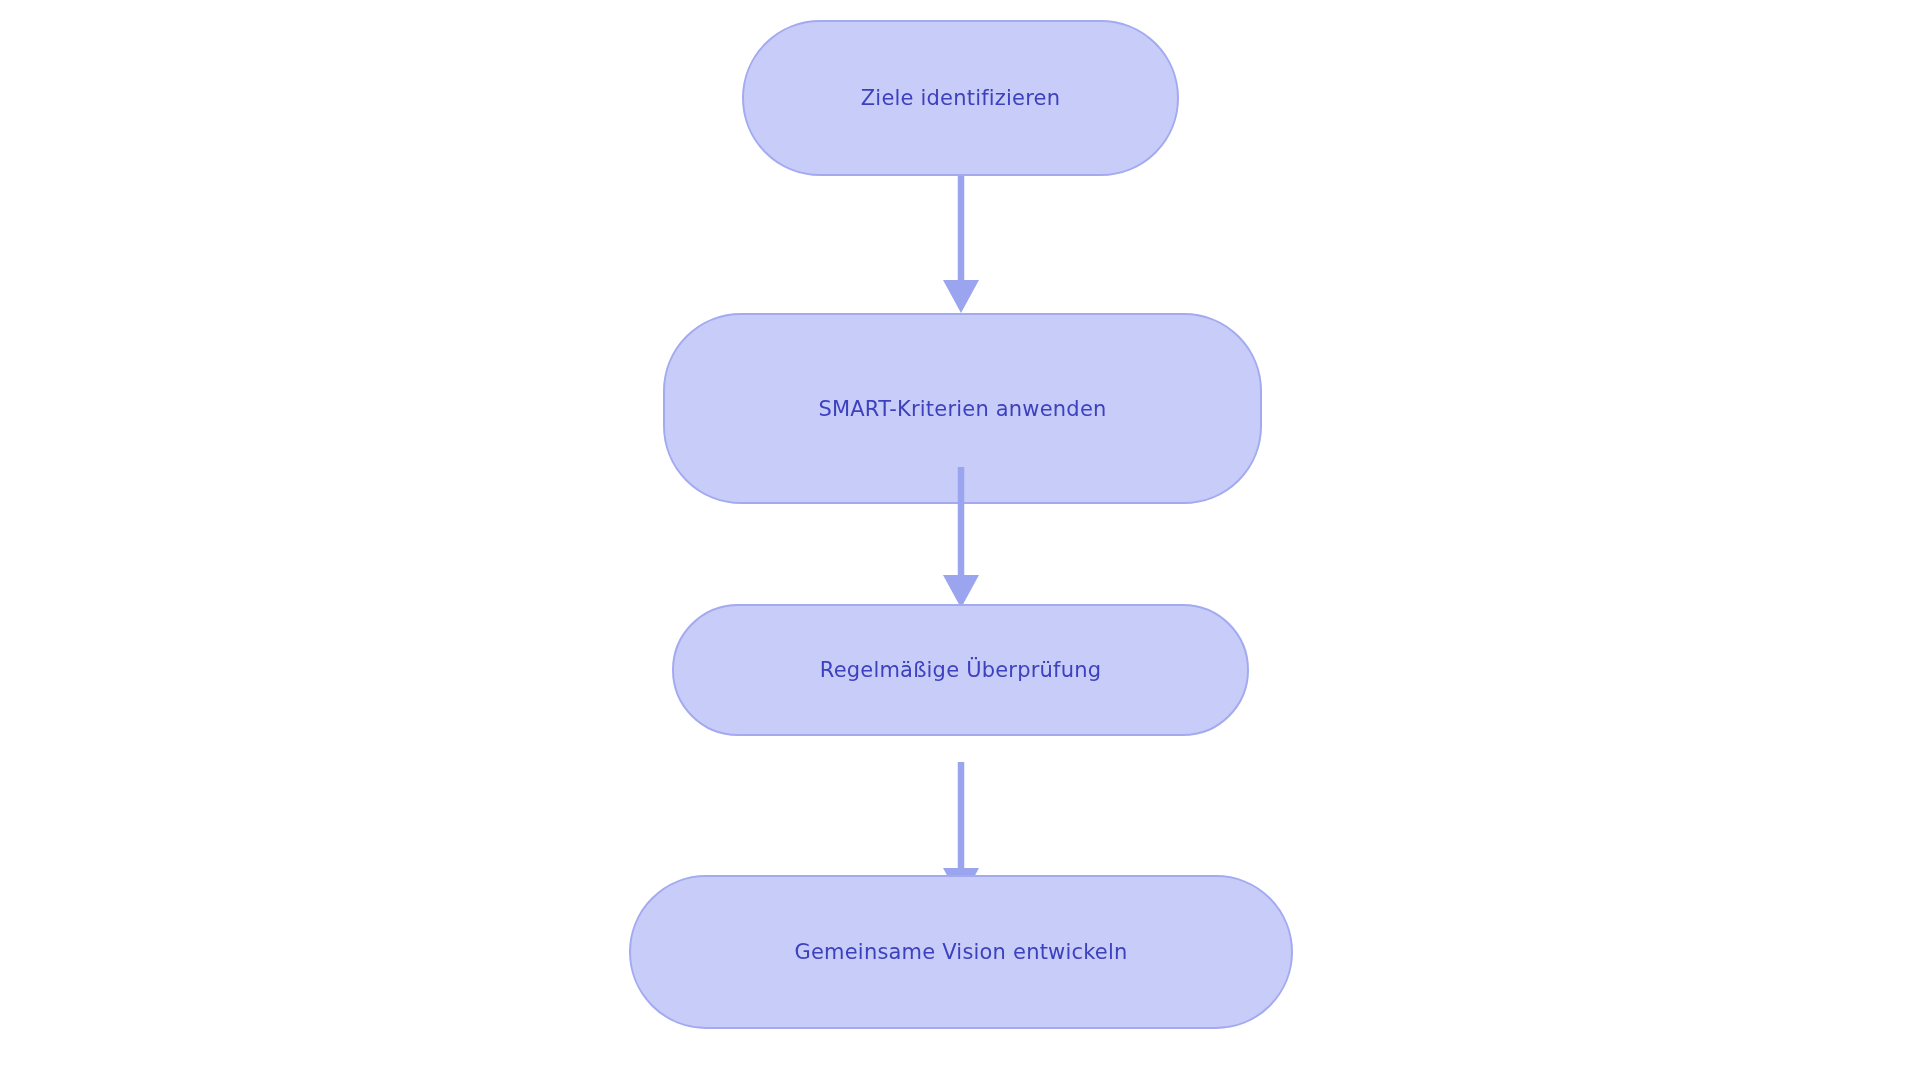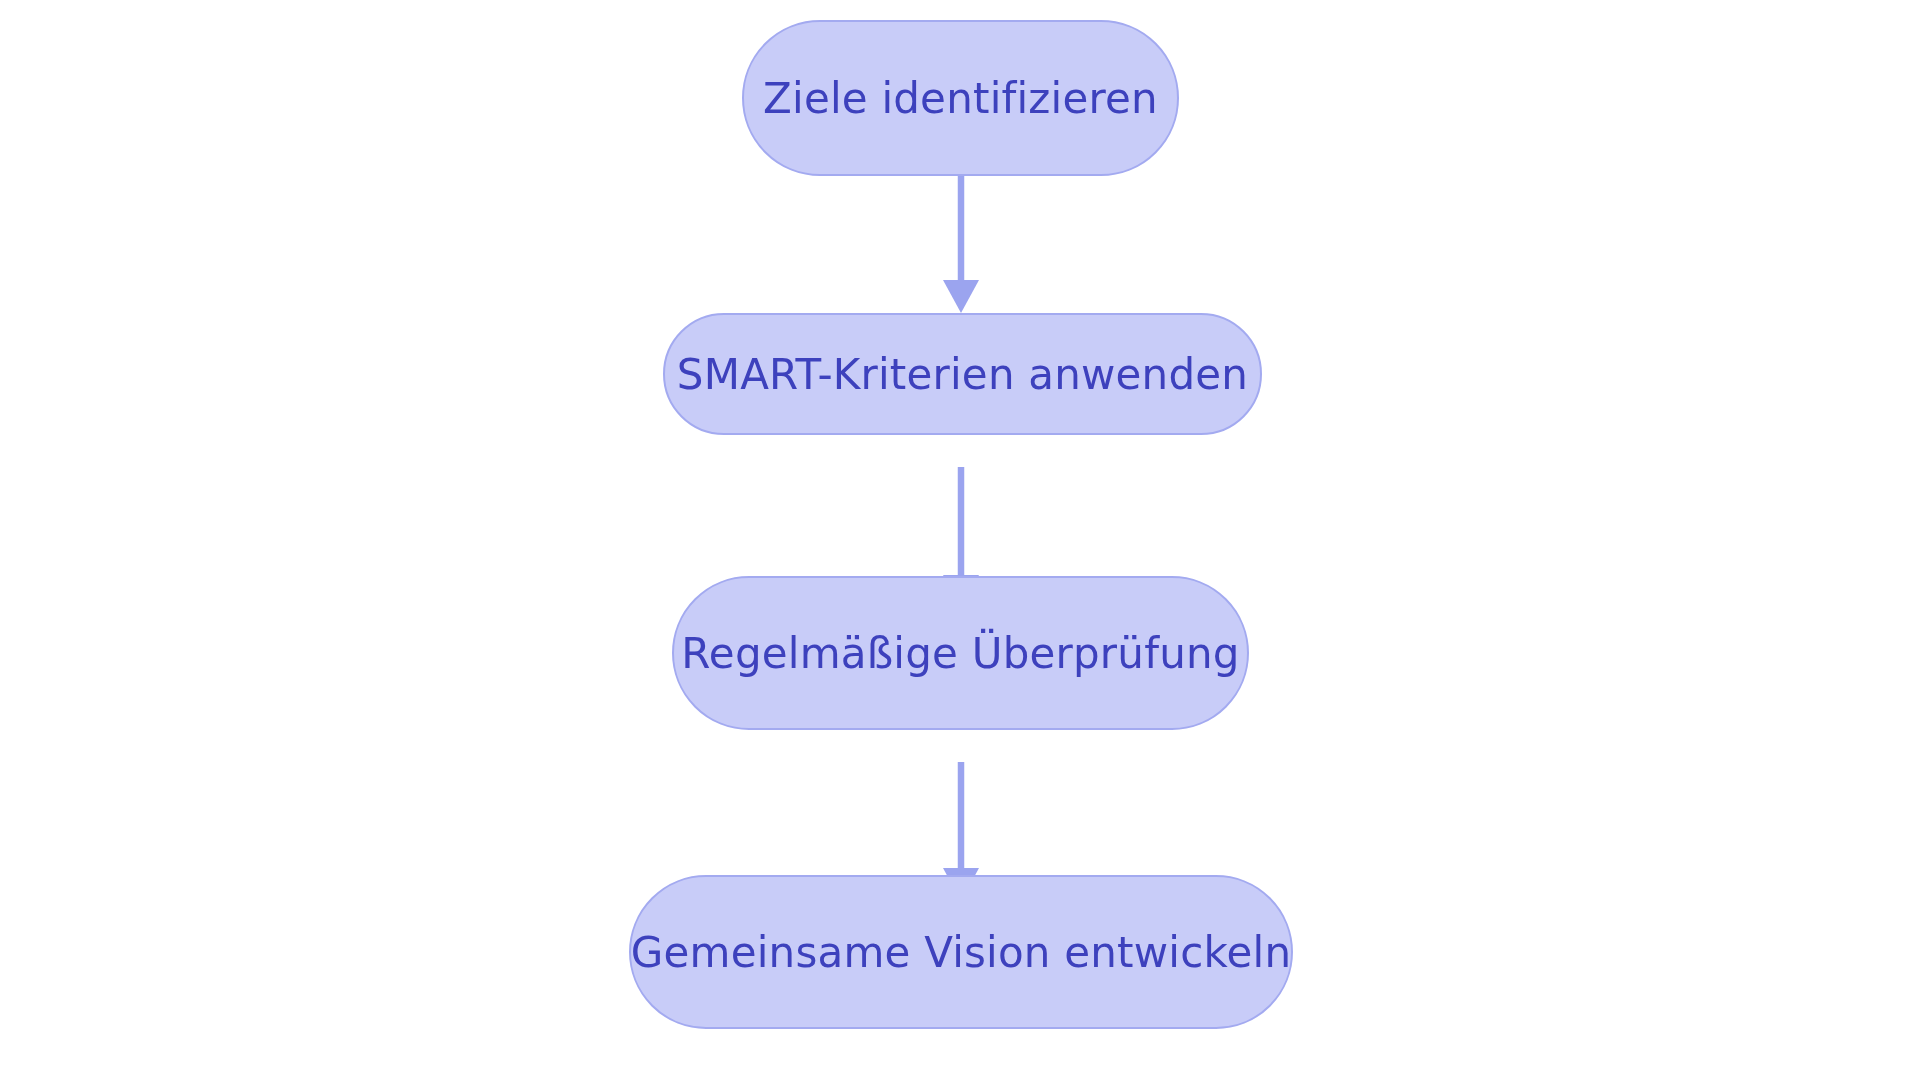--- a/index.html
+++ b/index.html
@@ -18,27 +18,27 @@
   .node {
     position: absolute;
     box-sizing: border-box;
     background: var(--node-fill, #c8ccf8);
     border: 2.5px solid var(--node-border, #a3aaf0);
     border-radius: 78px;
     display: flex;
     align-items: center;
     justify-content: center;
     color: var(--node-text, #3d41bd);
-    font-size: 42px;
+    font-size: 21px;
     letter-spacing: 0.2px;
     white-space: nowrap;
   }
   .node-1 { left: 742px; top: 20px;  width: 437px; height: 156px; }
-  .node-2 { left: 663px; top: 313px; width: 599px; height: 122px; }
-  .node-3 { left: 672px; top: 576px; width: 577px; height: 154px; }
+  .node-2 { left: 663px; top: 313px; width: 599px; height: 191px; }
+  .node-3 { left: 672px; top: 604px; width: 577px; height: 132px; }
   .node-4 { left: 629px; top: 875px; width: 664px; height: 154px; }
   .arrow {
     position: absolute;
     left: 939px;
     width: 44px;
     overflow: visible;
   }
   .arrow-1 { top: 176px; height: 137px; }
   .arrow-2 { top: 467px; height: 141px; }
   .arrow-3 { top: 762px; height: 139px; }

